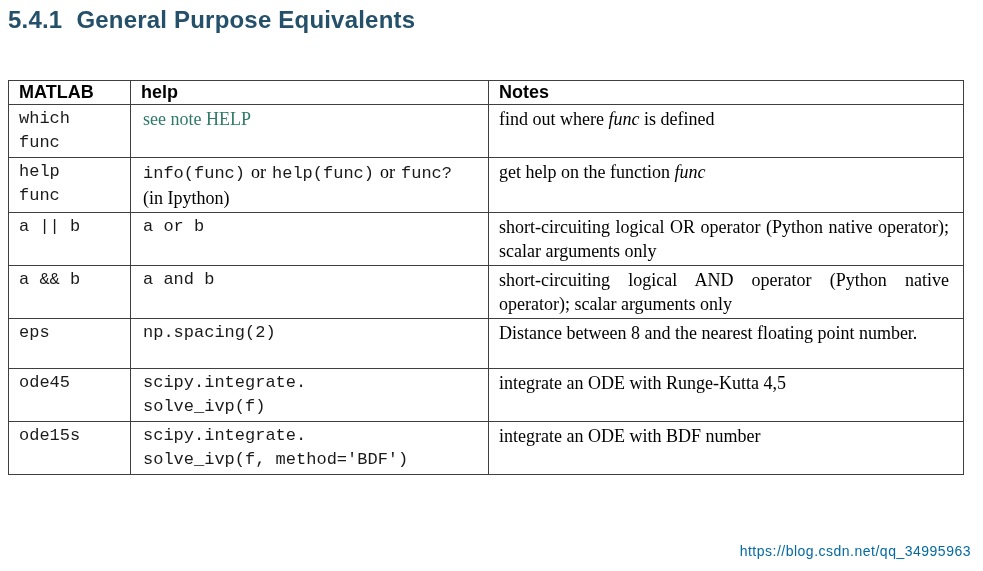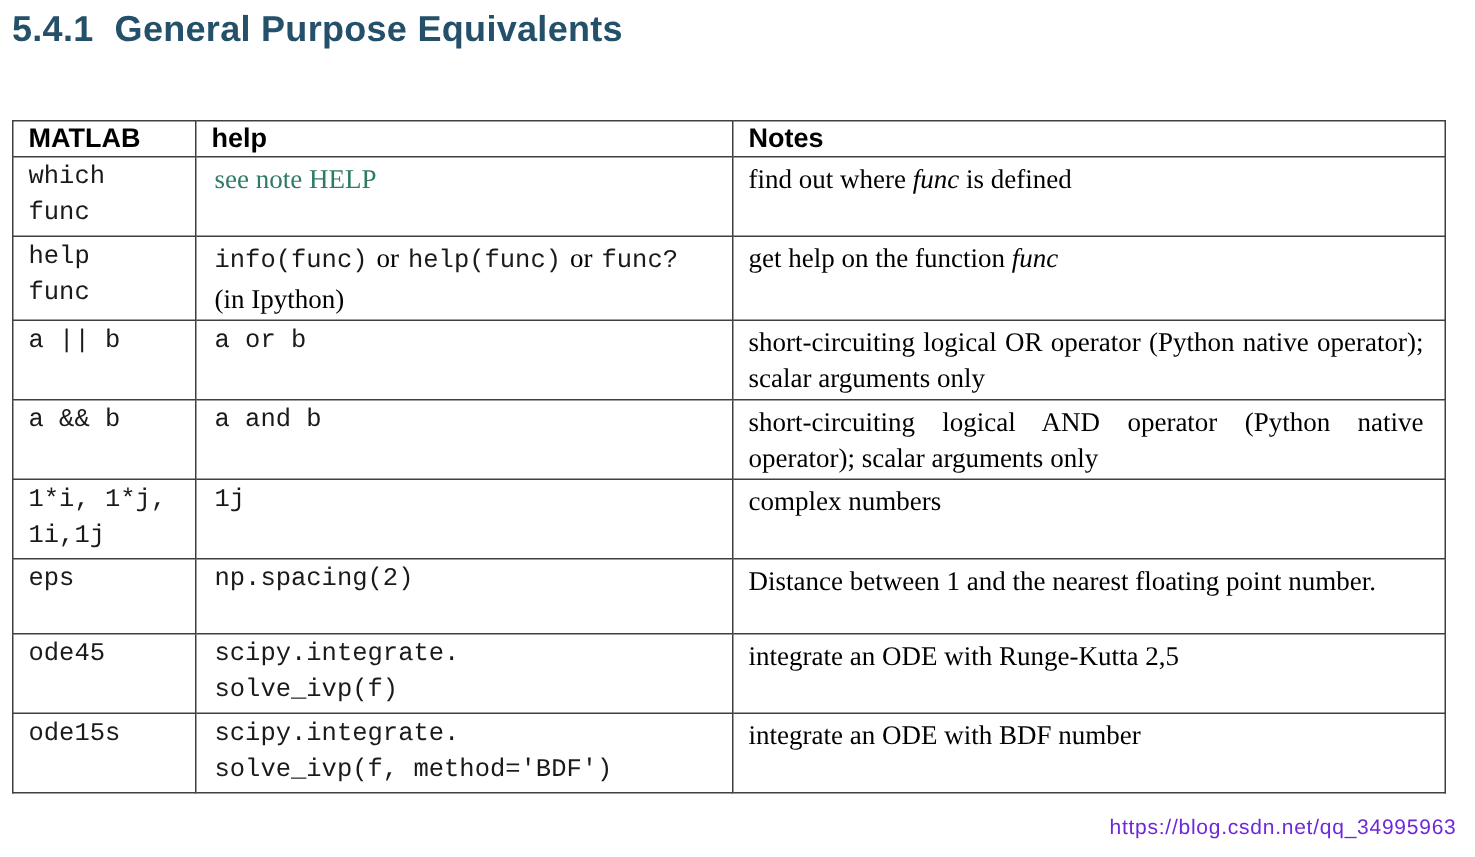--- a/index.html
+++ b/index.html
@@ -81,21 +81,21 @@
     font-size: 18px;
     line-height: 24px;
     color: #2f7a67;
     cursor: pointer;
   }
   .watermark {
     position: absolute;
     top: 543px; right: 12px;
     font-family: "Liberation Sans", sans-serif;
     font-size: 14px;
-    color: #6d28d9;
+    color: #0369a1;
     letter-spacing: 0.5px;
   }
 </style>
 </head>
 <body>
 
 <div class="heading">
   <span class="num">5.4.1</span><span>General Purpose Equivalents</span>
 </div>
 
@@ -129,35 +129,29 @@
         <td class="matlab-cell"><span class="code">a || b</span></td>
         <td class="numpy-cell"><span class="code">a or b</span></td>
         <td class="notes-cell"><span class="serif">short-circuiting logical OR operator (Python native operator); scalar arguments only</span></td>
       </tr>
       <tr>
         <td class="matlab-cell"><span class="code">a &amp;&amp; b</span></td>
         <td class="numpy-cell"><span class="code">a and b</span></td>
         <td class="notes-cell"><span class="serif">short-circuiting logical AND operator (Python native operator); scalar arguments only</span></td>
       </tr>
       <tr>
-        <td class="matlab-cell"><span class="code">1*i, 1*j,
-1i,1j</span></td>
-        <td class="numpy-cell"><span class="code">1j</span></td>
-        <td class="notes-cell"><span class="serif">complex numbers</span></td>
-      </tr>
-      <tr>
         <td class="matlab-cell"><span class="code">eps</span></td>
         <td class="numpy-cell"><span class="code">np.spacing(2)</span></td>
-        <td class="notes-cell"><span class="serif">Distance between 1 and the nearest floating point number.</span></td>
+        <td class="notes-cell"><span class="serif">Distance between 8 and the nearest floating point number.</span></td>
       </tr>
       <tr>
         <td class="matlab-cell"><span class="code">ode45</span></td>
         <td class="numpy-cell"><span class="code">scipy.integrate.
 solve_ivp(f)</span></td>
-        <td class="notes-cell"><span class="serif">integrate an ODE with Runge-Kutta 2,5</span></td>
+        <td class="notes-cell"><span class="serif">integrate an ODE with Runge-Kutta 4,5</span></td>
       </tr>
       <tr>
         <td class="matlab-cell"><span class="code">ode15s</span></td>
         <td class="numpy-cell"><span class="code">scipy.integrate.
 solve_ivp(f, method='BDF')</span></td>
         <td class="notes-cell"><span class="serif">integrate an ODE with BDF number</span></td>
       </tr>
     </tbody>
 </table>
 

